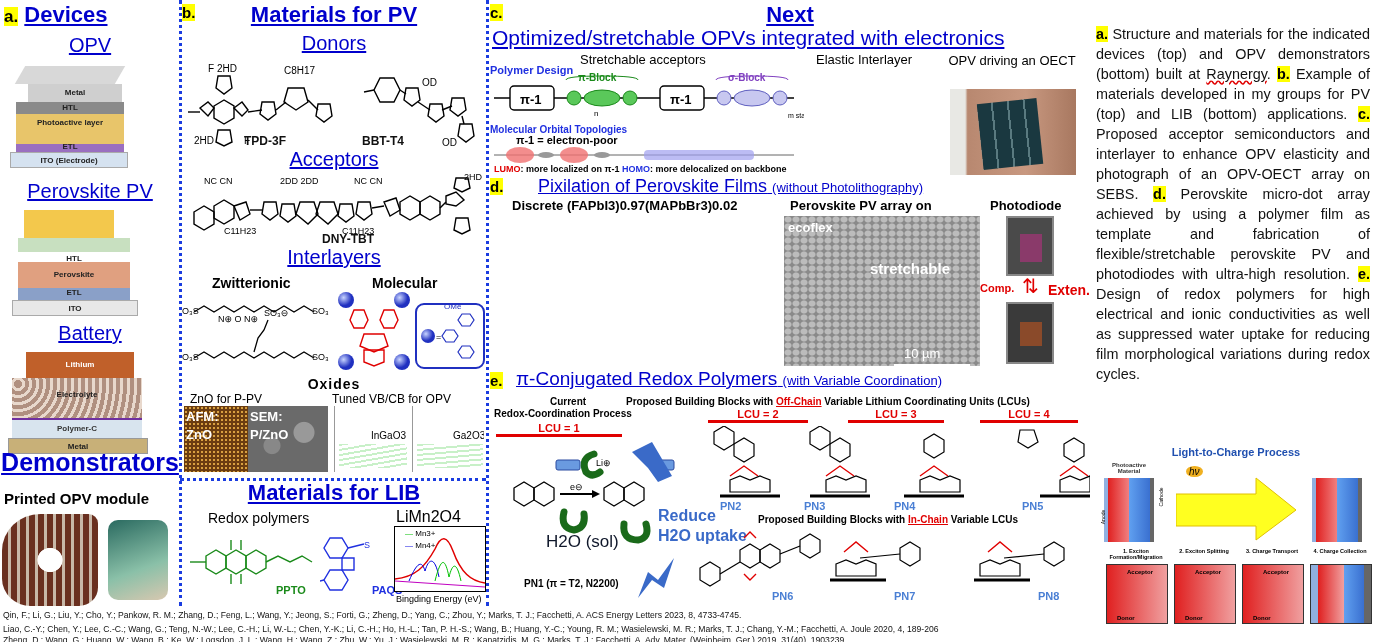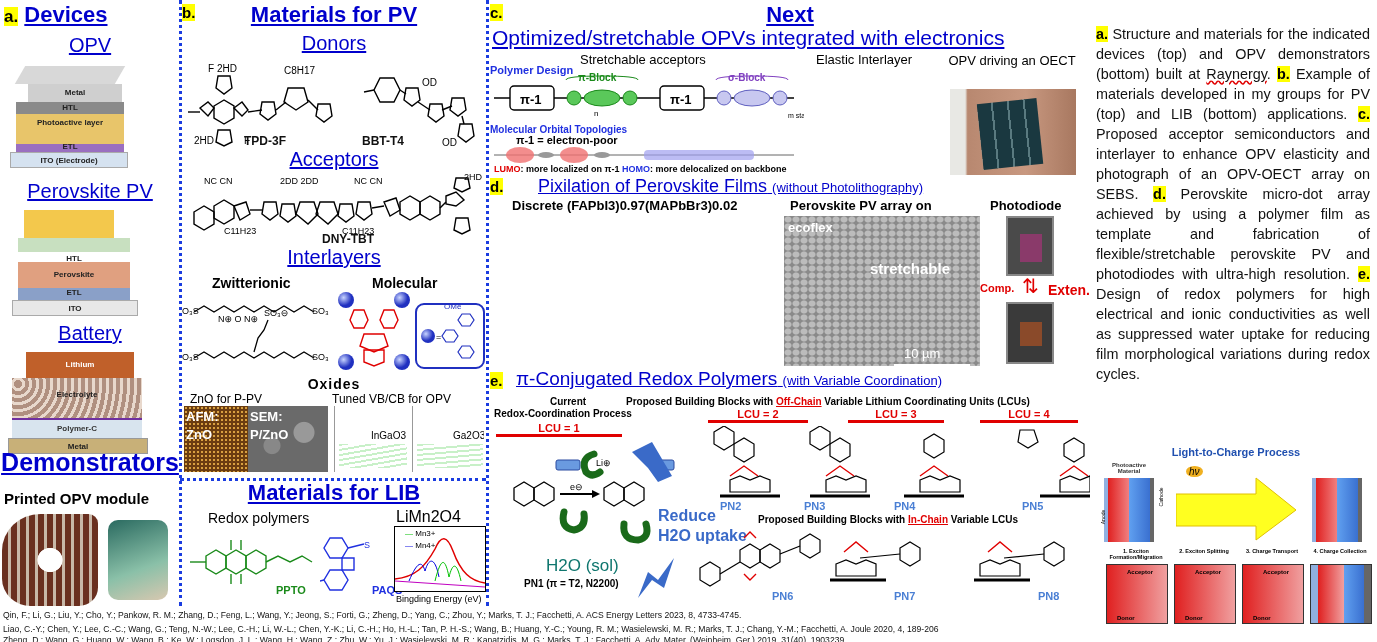--- a/index.html
+++ b/index.html
@@ -352,21 +352,21 @@
       <polygon points="98,42 106,46 98,50" fill="#000"></polygon>
       <rect x="62" y="12" width="24" height="10" rx="2" fill="#6a9ae0" stroke="#2a4aa0"></rect>
       <rect x="156" y="12" width="24" height="10" rx="2" fill="#6a9ae0" stroke="#2a4aa0"></rect>
       <path d="M100,6 Q86,10 92,24 Q98,30 106,24" fill="none" stroke="#1a6a1a" stroke-width="7" stroke-linecap="round"></path>
       <path d="M70,64 Q66,80 80,82 Q92,80 90,66" fill="none" stroke="#1a6a1a" stroke-width="7" stroke-linecap="round"></path>
       <path d="M130,76 Q128,92 144,92 Q156,90 152,76" fill="none" stroke="#1a6a1a" stroke-width="7" stroke-linecap="round"></path>
       <text x="102" y="18" font-size="9" font-family="Liberation Sans, sans-serif">Li⊕</text>
       <text x="76" y="42" font-size="9" font-family="Liberation Sans, sans-serif">e⊖</text>
     </svg>
   </div>
-  <div class="abs" style="left:56px;top:188px;font-size:17px;color:#0f766e">H2O (sol)</div>
+  <div class="abs" style="left:56px;top:164px;font-size:17px;color:#0f172a">H2O (sol)</div>
   <div class="abs bold" style="left:34px;top:210px;font-size:10px">PN1 (π = T2, N2200)</div>
 
   <div class="abs" style="left:142px;top:74px;width:40px;height:40px">
     <svg width="40" height="40">
         <polygon points="0,10 20,0 40,34 26,40 16,26" fill="#3a6ac8"></polygon>
       </svg>
   </div>
   <div class="abs" style="left:144px;top:190px;width:40px;height:40px">
     <svg width="40" height="40">
         <polygon points="4,40 14,14 24,22 40,0 30,30 18,22" fill="#3a6ac8"></polygon>

